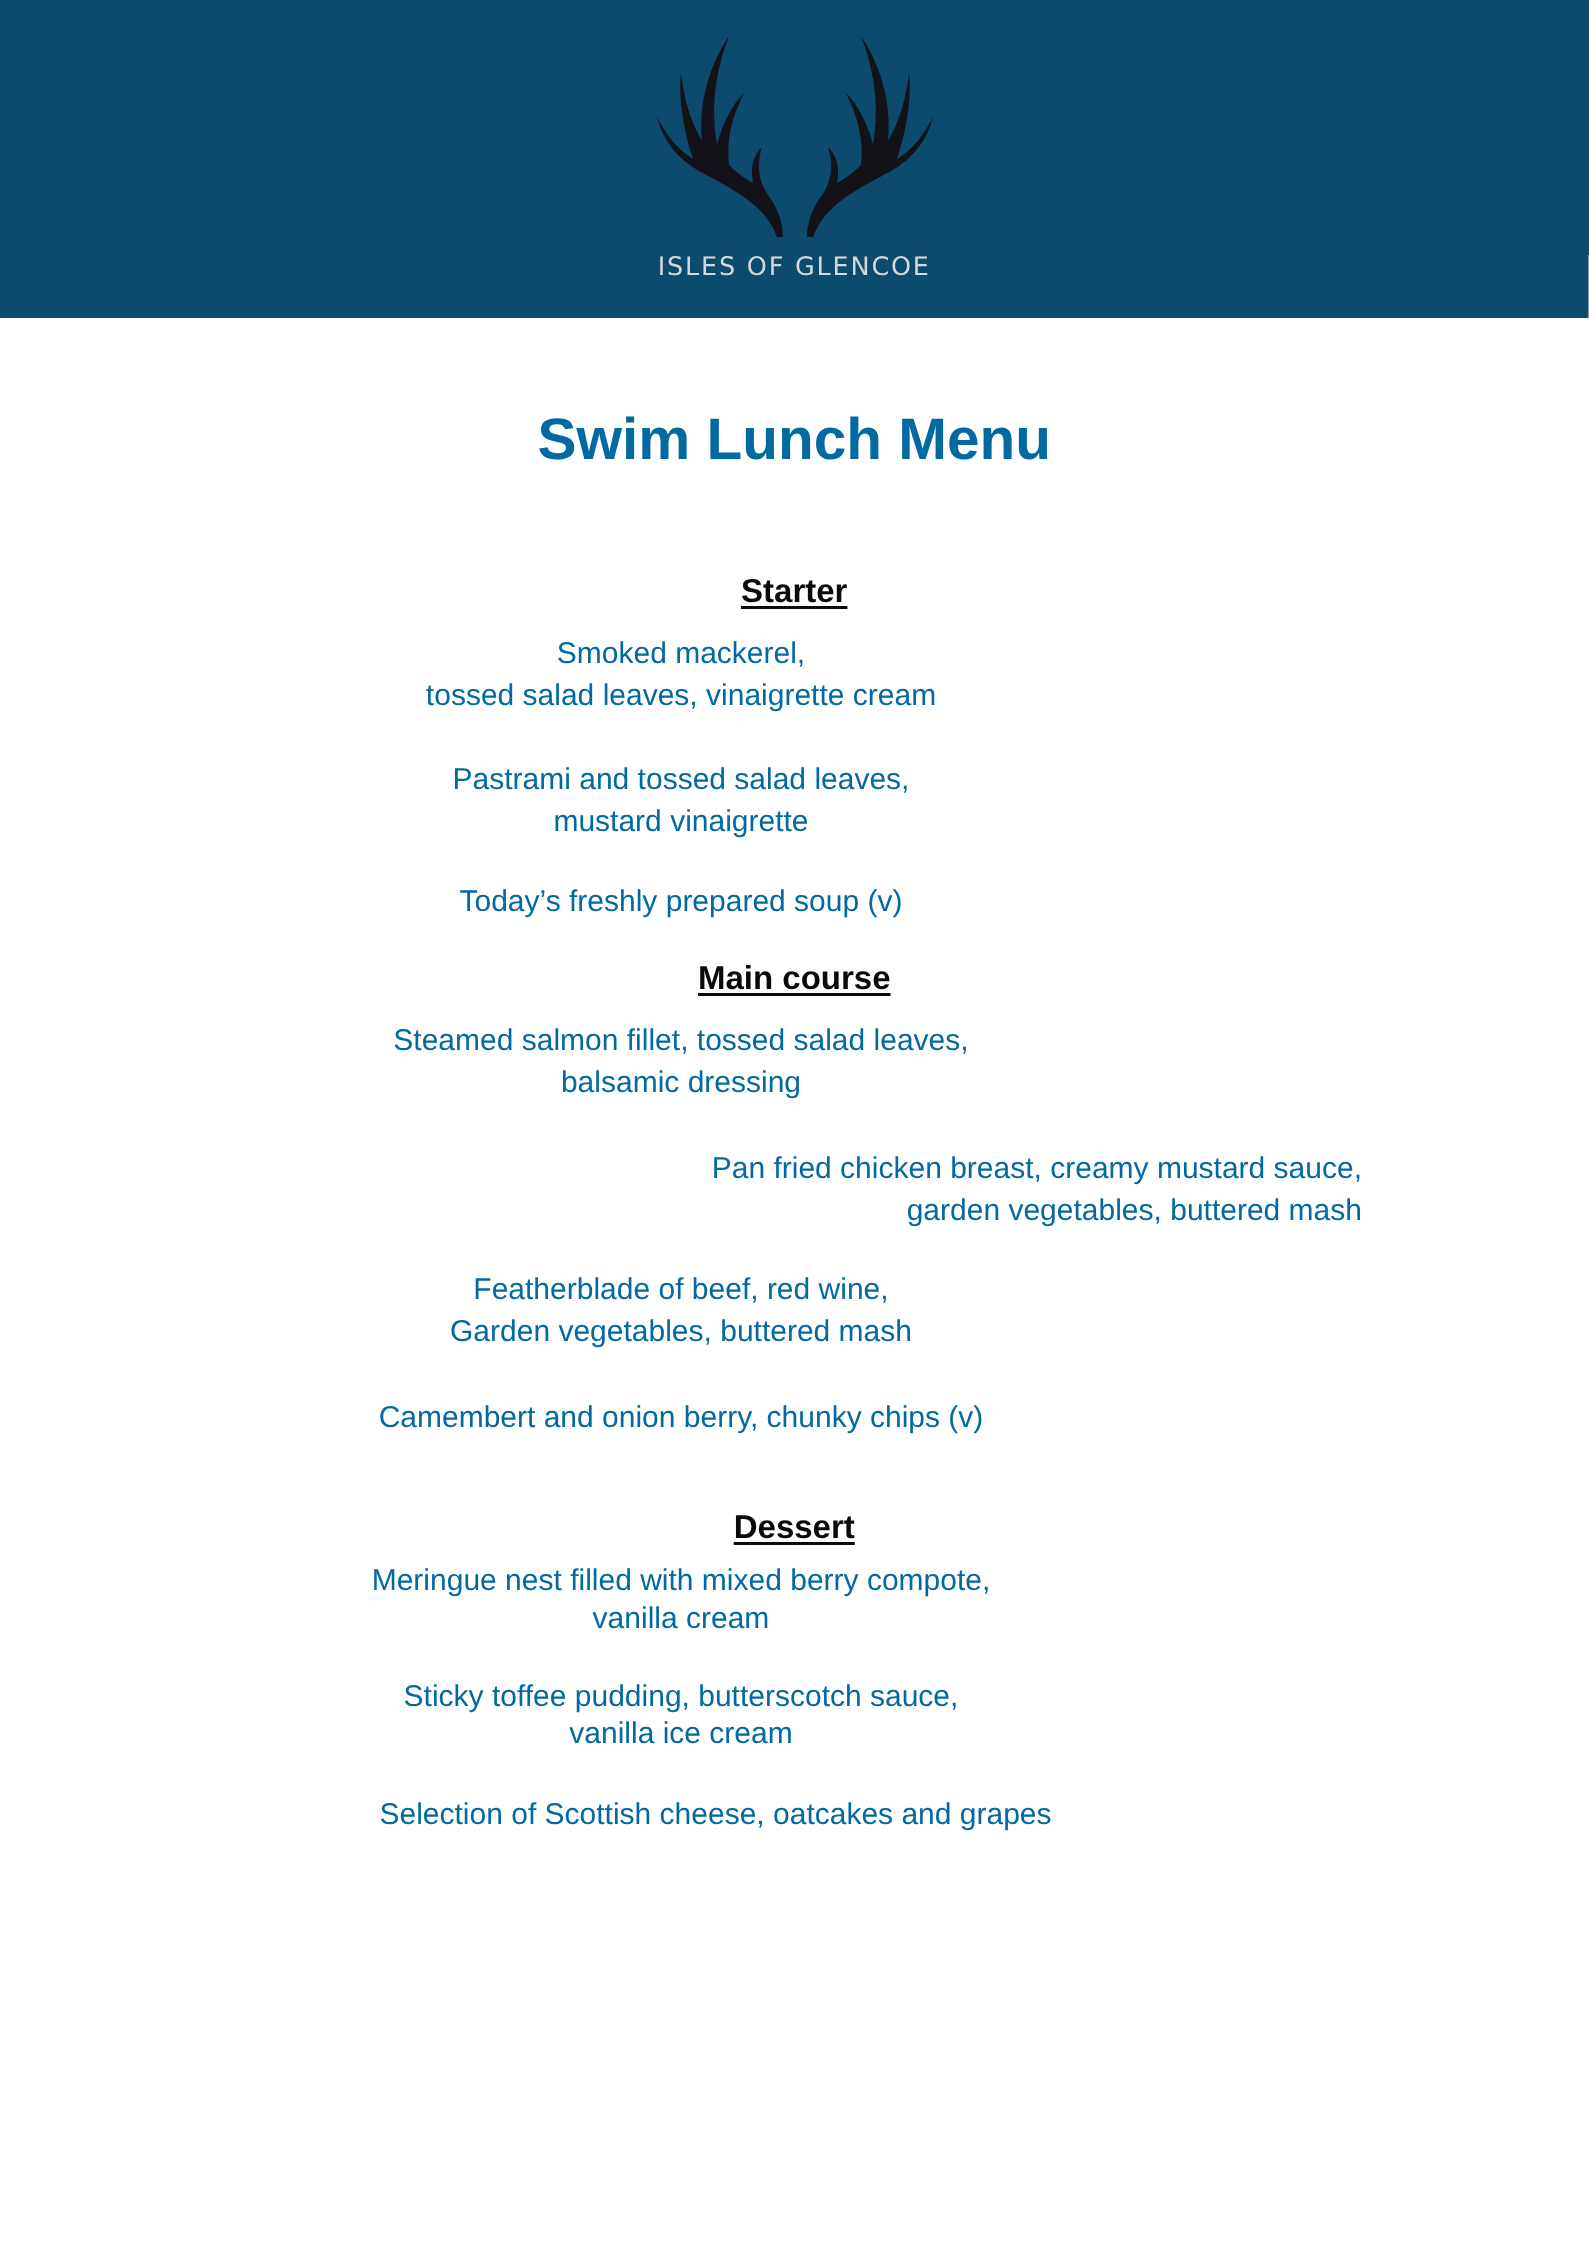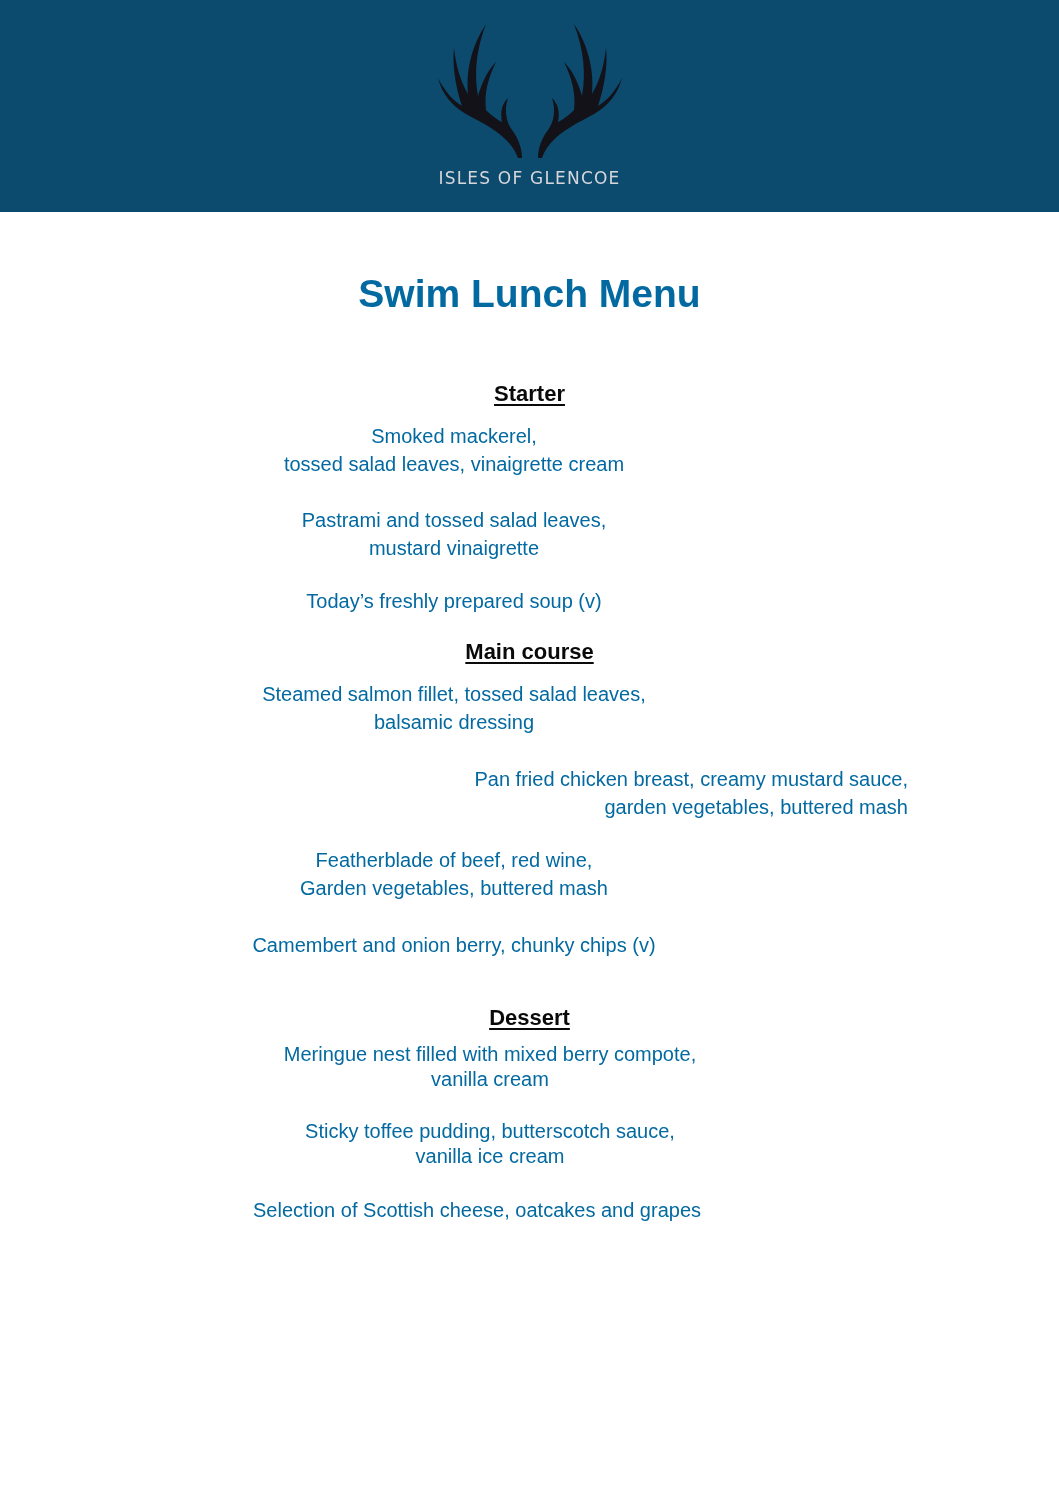--- a/index.html
+++ b/index.html
@@ -64,21 +64,21 @@
     }
     .item {
       position: absolute;
       left: 0;
       width: 908px;
       text-align: center;
       font-size: 20px;
       line-height: 28px;
       color: #0369a1;
     }
-    .item.tight { line-height: 25px; padding-left: 36px; }
+    .item.tight { line-height: 25px; }
     .item span { display: block; }
   </style>
 </head>
 <body>
 
 <div class="header">
   <svg class="logo-svg" viewBox="0 0 200 145">
     <g fill="#121218">
 
       <path d="M88 140 C 80 118, 58 108, 36 96 C 22 88, 12 76, 8 60 C 14 72, 22 82, 32 88 C 26 70, 22 48, 24 30 C 26 48, 30 62, 38 76 C 36 56, 40 30, 56 6 C 46 32, 44 56, 48 78 C 52 64, 58 52, 66 44 C 58 60, 54 76, 56 92 C 62 98, 68 102, 72 104 C 70 94, 72 86, 78 80 C 74 92, 76 104, 82 112 C 88 120, 92 130, 92 140 Z"></path>

